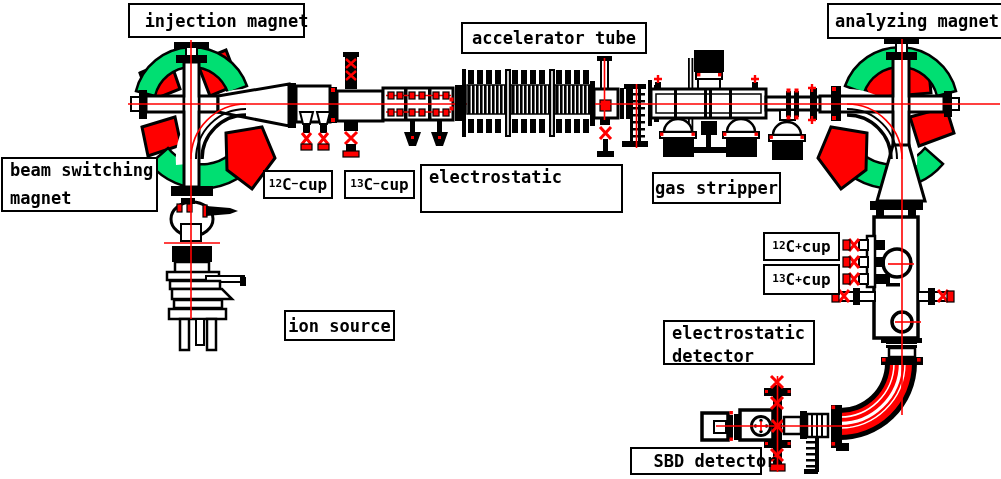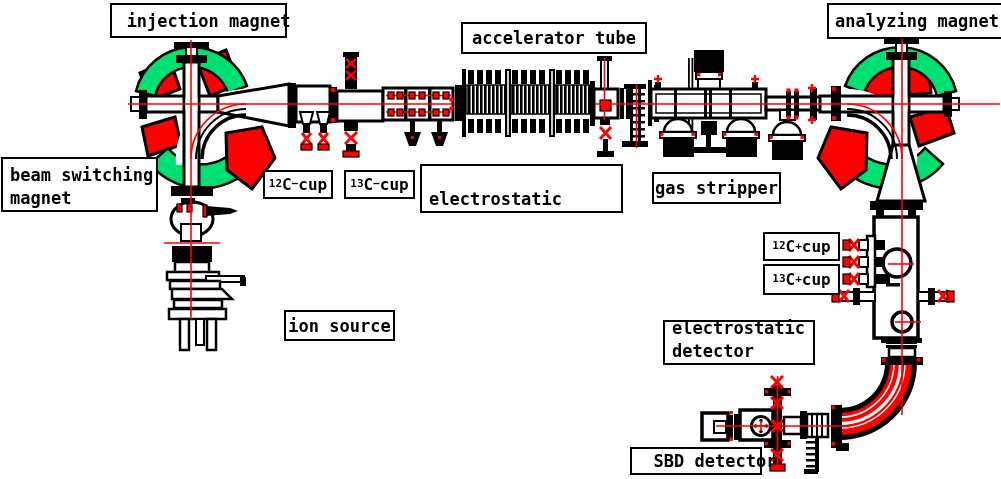--- a/index.html
+++ b/index.html
@@ -18,24 +18,24 @@
   .fg  {fill:var(--green,#00df72);stroke:#000;stroke-width:2.5;}
   .lr  {stroke:var(--red,#f00);stroke-width:1.6;fill:none;}
   .lrx {stroke:var(--red,#f00);stroke-width:3;fill:none;}
   .lrx2{stroke:var(--red,#f00);stroke-width:2.4;fill:none;}
   .lk  {stroke:#000;fill:none;}
   .lw  {stroke:var(--paper,#fff);fill:none;}
   
   .lbl{position:absolute;box-sizing:border-box;background:var(--paper,#fff);border:2px solid #000;
        font-weight:bold;font-size:17px;color:#000;display:flex;align-items:center;justify-content:center;
        white-space:pre;letter-spacing:0;}
-  .lbl.two{flex-direction:column;align-items:flex-start;justify-content:flex-end;padding-left:7px;line-height:23px;}
+  .lbl.two{flex-direction:column;align-items:flex-start;justify-content:space-between;padding-left:7px;line-height:23px;}
   .lbl.cup{font-size:16px;}
   .lbl.cup sup{font-size:11px;line-height:1;position:relative;top:-1px;}
-  #lbl-injection {left:110px;top:3px;  width:177px;height:35px;padding-left:20px;}
+  #lbl-injection {left:128px;top:3px;  width:177px;height:35px;padding-left:20px;}
   #lbl-acceltube {left:437px;top:22px; width:186px;height:32px;margin-left:24px;}
   #lbl-analyzing {left:815px;top:3px;  width:180px;height:36px;margin-left:12px;}
   #lbl-switching {left:1px;  top:157px;width:157px;height:55px;}
   #lbl-cup12n    {left:263px;top:170px;width:70px; height:29px;}
   #lbl-cup13n    {left:344px;top:170px;width:71px; height:29px;}
   #lbl-quadlens  {left:420px;top:164px;width:203px;height:49px;}
   #lbl-stripper  {left:652px;top:172px;width:129px;height:32px;}
   #lbl-cup12p    {left:763px;top:232px;width:77px; height:29px;}
   #lbl-cup13p    {left:763px;top:264px;width:77px; height:31px;}
   #lbl-esa       {left:663px;top:320px;width:152px;height:45px;}

